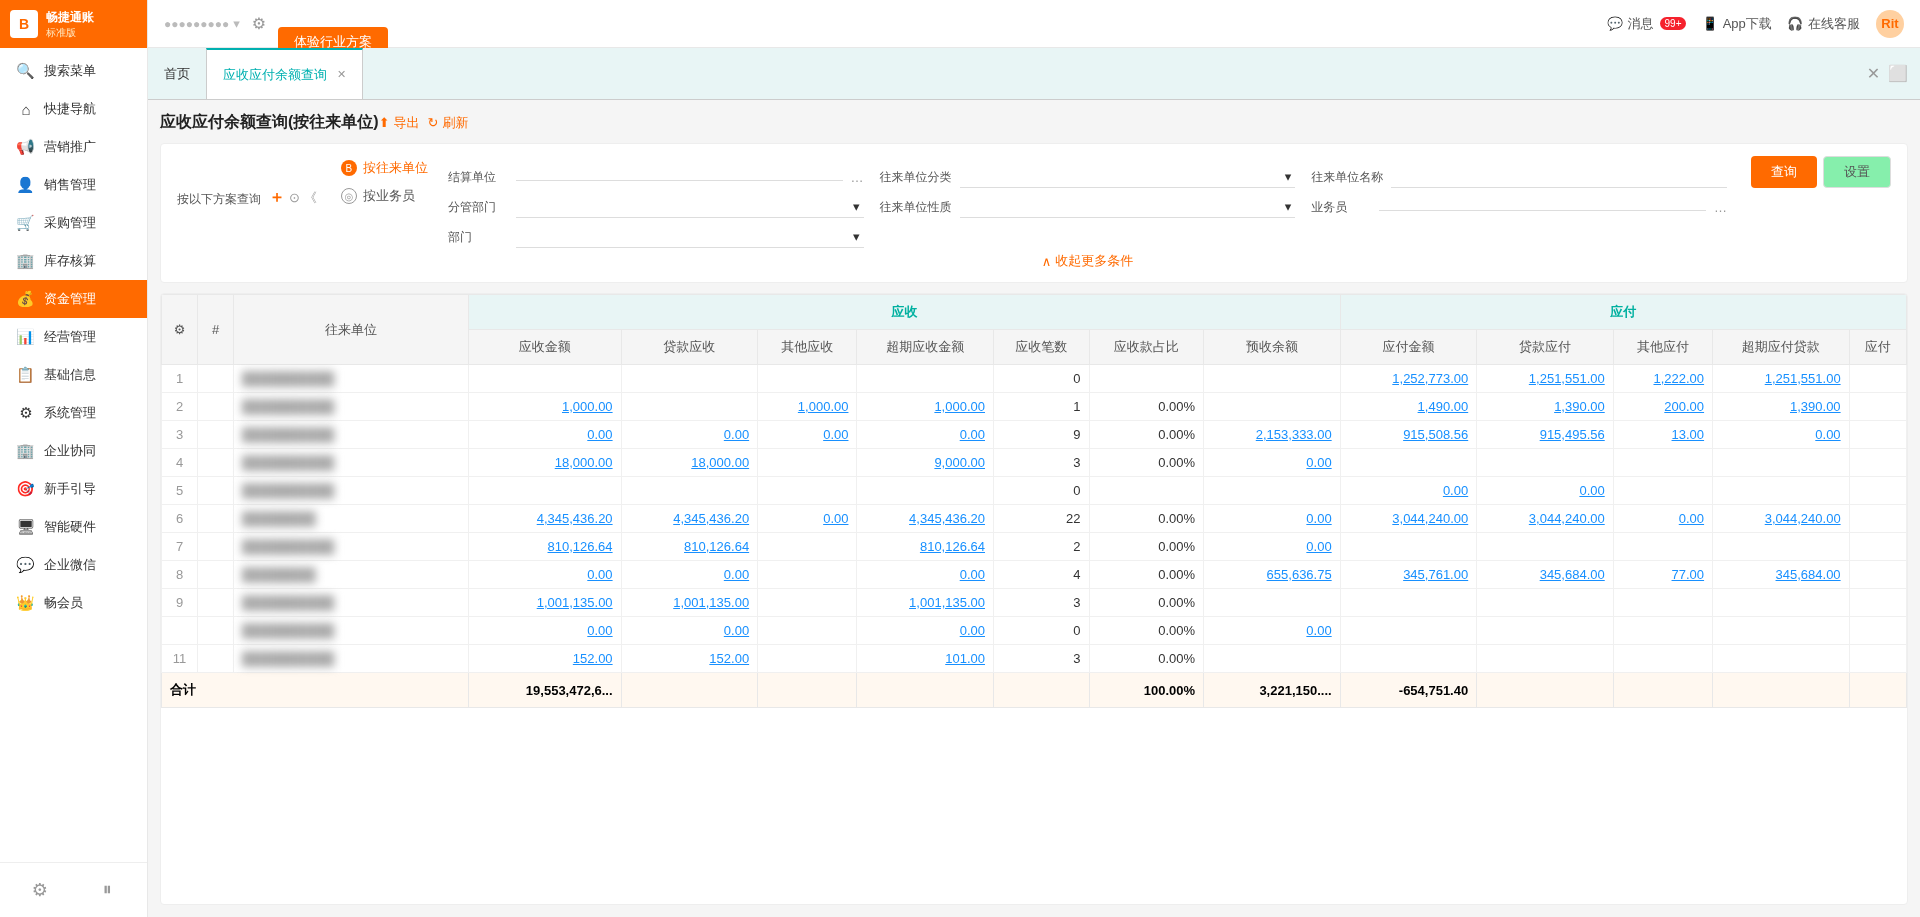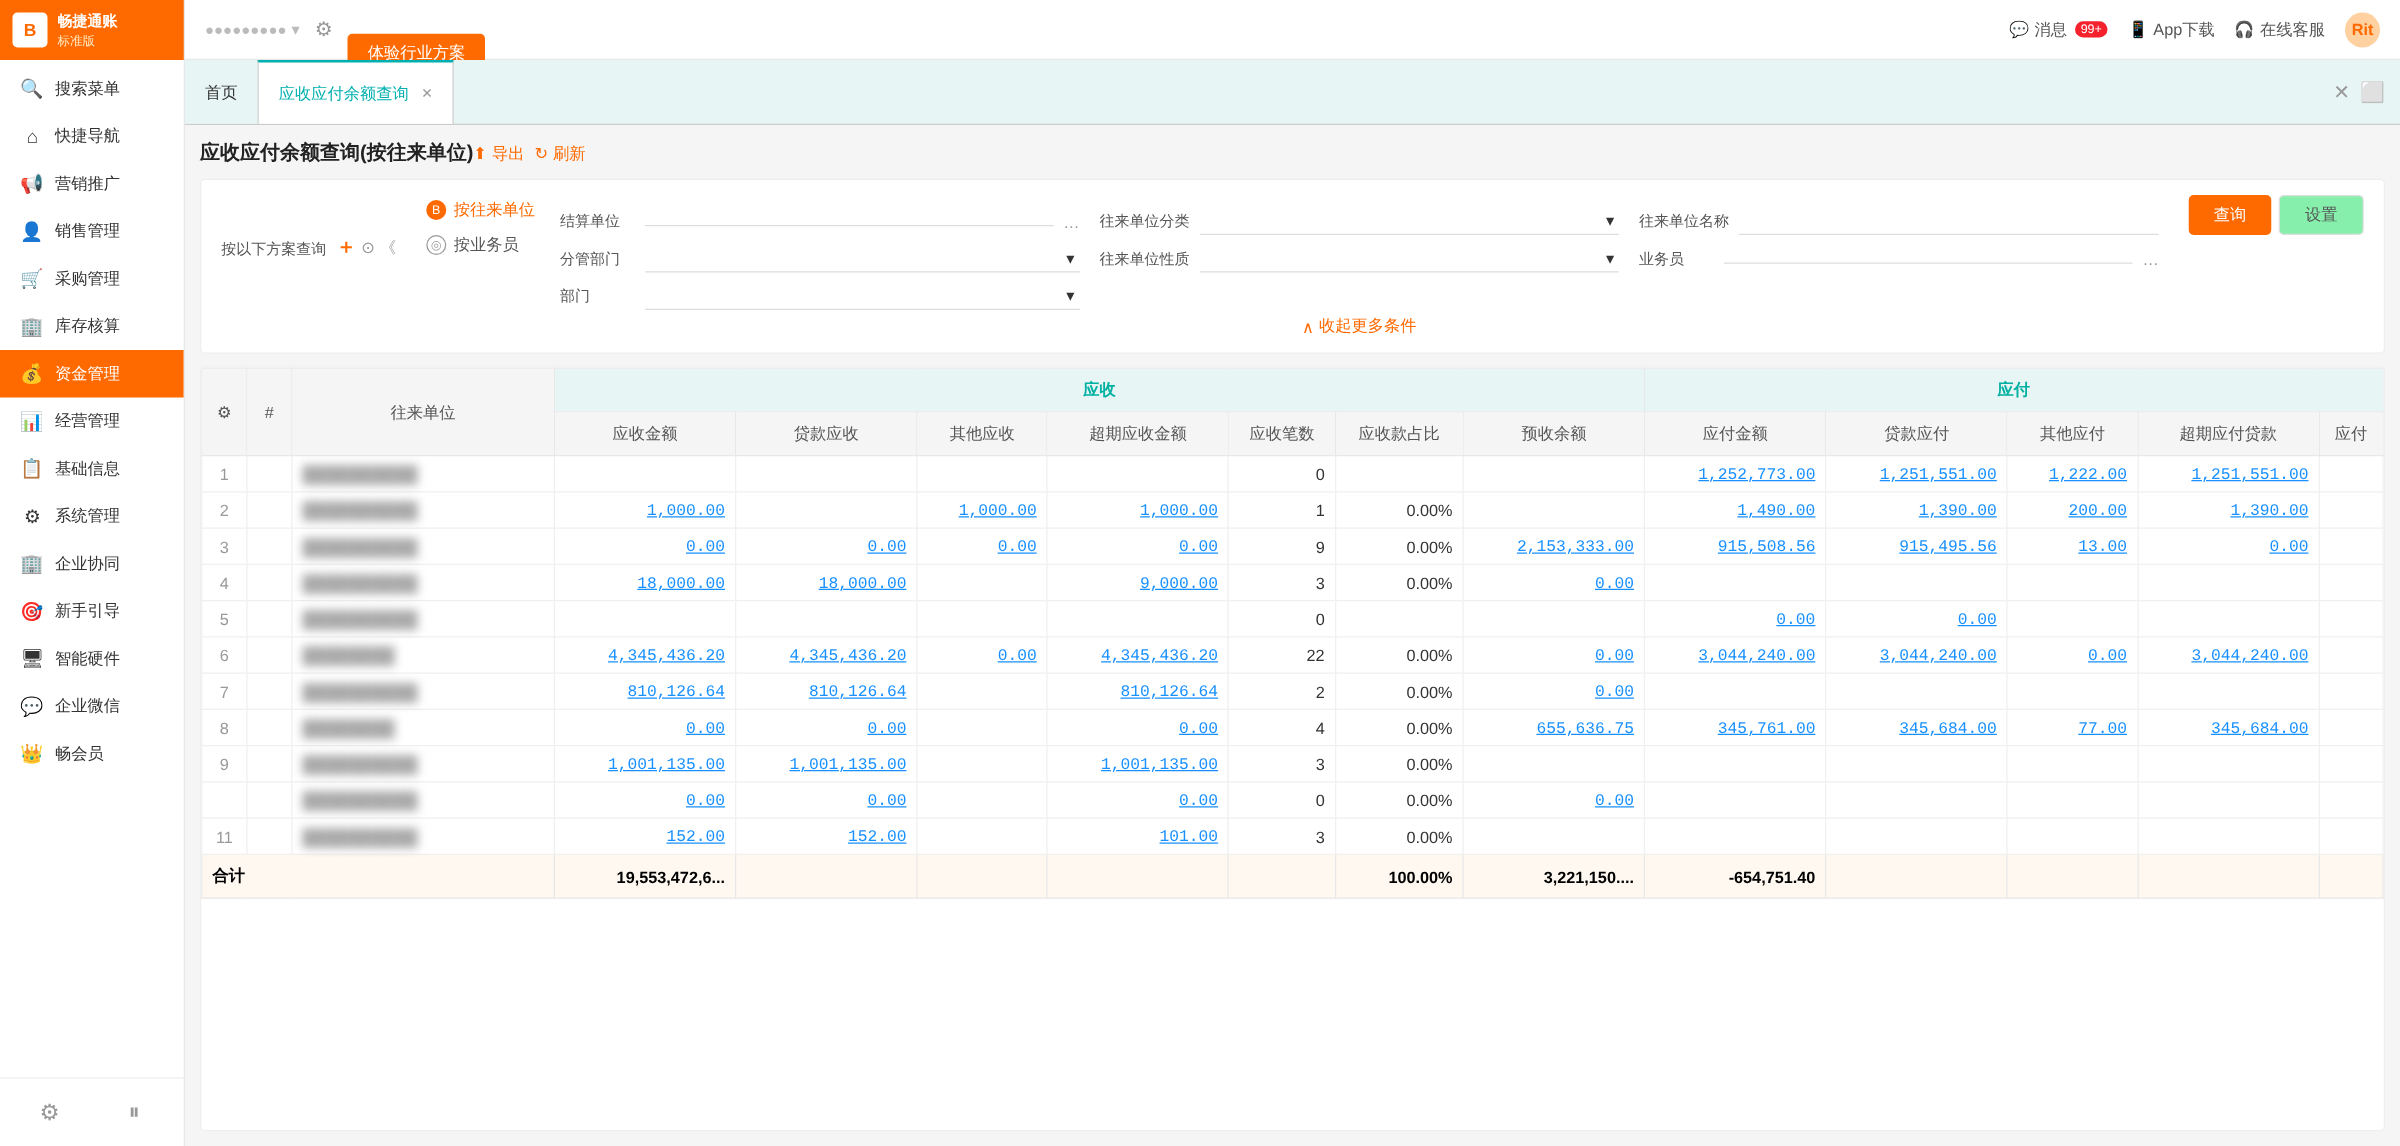--- a/index.html
+++ b/index.html
@@ -69,21 +69,21 @@
     .btn-setting { background: #86efac; color: #555; border: 1px solid #ddd; padding: 6px 20px; border-radius: 4px; cursor: pointer; font-size: 13px; }
 
     
     .table-container { flex: 1; background: #fff; border-radius: 4px; overflow: auto; border: 1px solid #eee; }
     table { width: 100%; border-collapse: collapse; font-size: 12px; }
     thead th { background: #f5f5f5; color: #555; text-align: center; padding: 8px 6px; border: 1px solid #e8e8e8; white-space: nowrap; font-weight: normal; position: sticky; top: 0; z-index: 2; }
     thead th.group { background: #e8f5f5; color: #00b0a0; font-weight: bold; }
     tbody td { padding: 6px 8px; border: 1px solid #f0f0f0; color: #333; text-align: right; white-space: nowrap; }
     tbody td.text-left { text-align: left; }
     tbody td.text-center { text-align: center; }
-    tbody td a, tbody td .link { color: #1890ff; text-decoration: underline; cursor: pointer; font-family: Liberation Mono, monospace; }
+    tbody td a, tbody td .link { color: #1890ff; text-decoration: underline; cursor: pointer; }
     tfoot td { background: #fff8f0; font-weight: bold; padding: 8px; border: 1px solid #e8e8e8; text-align: right; }
     tfoot td.text-left { text-align: left; }
     .row-num { color: #999; text-align: center !important; }
   </style>
 </head>
 <body>
 
 <div class="sidebar">
   <div class="sidebar-logo">
     <div class="sidebar-logo-icon">B</div>

